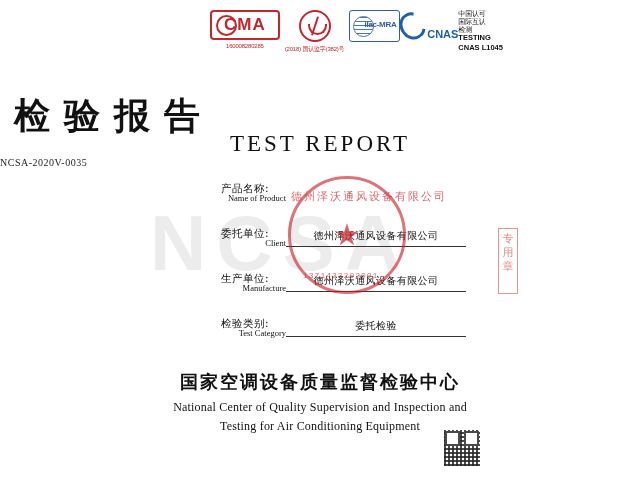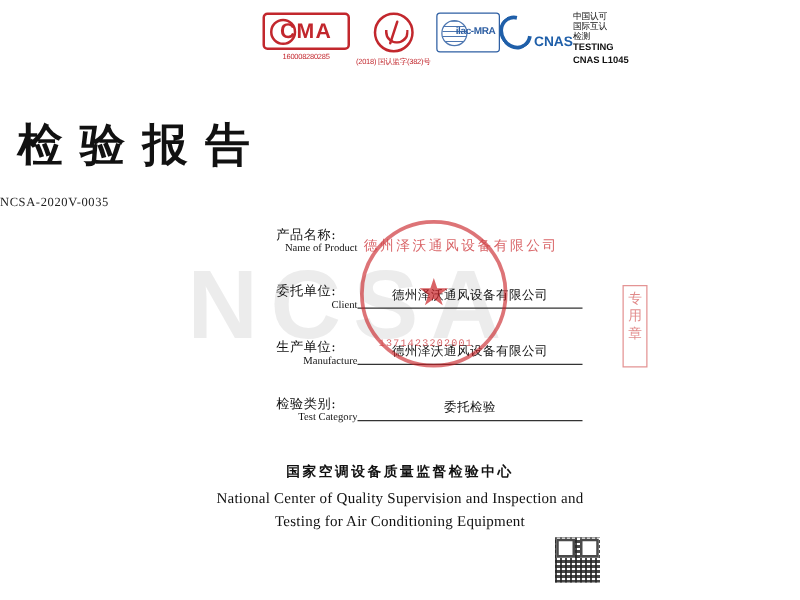--- a/index.html
+++ b/index.html
@@ -277,21 +277,21 @@
   }
 
   
   .footer {
     position: absolute;
     left: 0; right: 0;
     top: 370px;
     text-align: center;
   }
   .footer .f-cn {
-    font-size: 11px;
+    font-size: 18px;
     font-weight: bold;
     letter-spacing: 2px;
     font-family: "DejaVu Serif", serif;
     color: #111;
   }
   .footer .f-en1,
   .footer .f-en2 {
     font-size: 12px;
     margin-top: 6px;
     font-family: "Liberation Serif", serif;
@@ -433,20 +433,21 @@
       <div class="zh">国际互认</div>
       <div class="zh">检测</div>
       <div class="en">TESTING</div>
       <div class="en">CNAS L1045</div>
     </div>
   </div>
 
   <div class="watermark">NCSA</div>
 
   <div class="title-cn">检验报告</div>
+  <div class="title-en">TEST REPORT</div>
   <div class="report-no">NCSA-2020V-0035</div>
 
   <div class="fields">
 
     <div class="field-row">
       <div class="field-label">
         <div class="l-cn">产品名称:</div>
         <div class="l-en">Name of Product</div>
       </div>
     </div>

